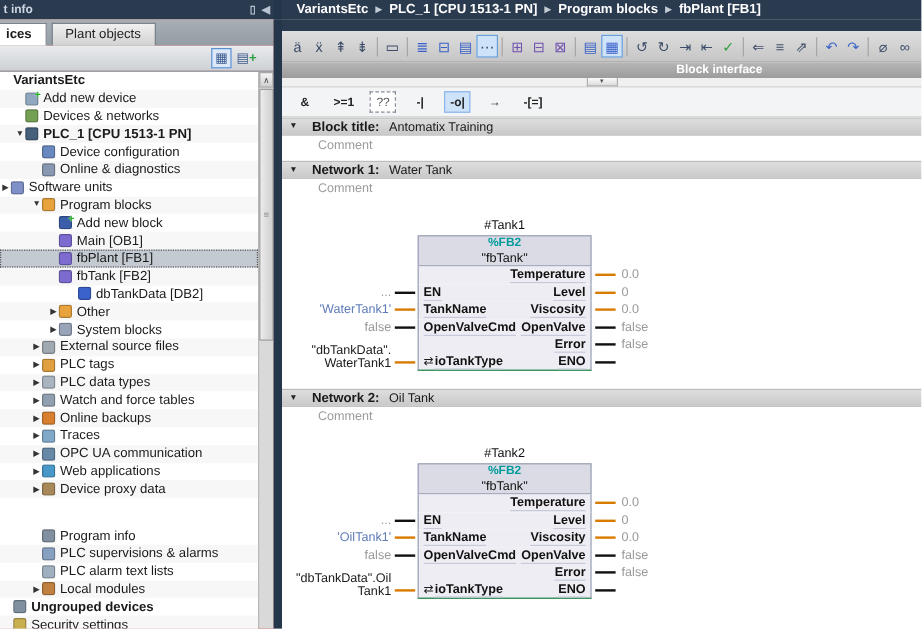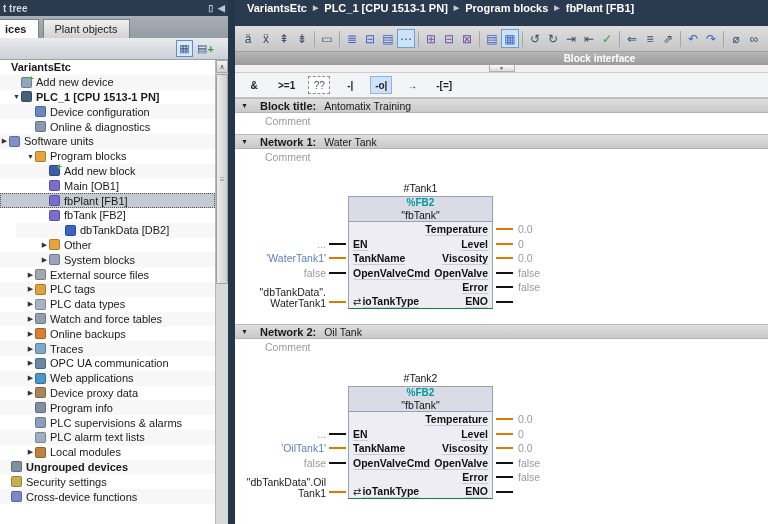--- a/index.html
+++ b/index.html
@@ -93,21 +93,21 @@
   .pfx { font-weight:normal; font-size:10px; margin-right:1px; }
   .valcell { padding-left:3px; color:#9a9a9a; font-size:10.5px; }
 </style>
 </head>
 <body>
 
 <div id="app">
 
   <div class="topnav">
     <div class="tree-titlebar">
-      <span>t tree</span>
+      <span>t info</span>
       <span class="spacer"></span>
       <span class="pane-ico">▯</span>
       <span class="pane-ico">◀</span>
     </div>
     <div class="nav-divider"></div>
     <div class="breadcrumb" id="breadcrumb">
         <span class="crumb">VariantsEtc</span>
         <span class="crumb-sep">▶</span>
         <span class="crumb">PLC_1 [CPU 1513-1 PN]</span>
         <span class="crumb-sep">▶</span>
@@ -134,20 +134,25 @@
               <span class="tlabel bold">VariantsEtc</span>
             </div>
             <div class="trow" style="padding-left: 12px;">
               <span class="tarrow"></span>
               <span class="ticon" style="background: rgb(143, 168, 191);">
                 <span class="plus">+</span>
               </span>
               <span class="tlabel">Add new device</span>
             </div>
             <div class="trow" style="padding-left: 12px;">
+              <span class="tarrow"></span>
+              <span class="ticon" style="background: rgb(116, 160, 84);"></span>
+              <span class="tlabel">Devices &amp; networks</span>
+            </div>
+            <div class="trow" style="padding-left: 12px;">
               <span class="tarrow">▼</span>
               <span class="ticon" style="background: rgb(68, 96, 122);"></span>
               <span class="tlabel bold">PLC_1 [CPU 1513-1 PN]</span>
             </div>
             <div class="trow" style="padding-left: 26px;">
               <span class="tarrow"></span>
               <span class="ticon" style="background: rgb(106, 136, 192);"></span>
               <span class="tlabel">Device configuration</span>
             </div>
             <div class="trow" style="padding-left: 26px;">
@@ -240,21 +245,21 @@
             <div class="trow" style="padding-left: 26px;">
               <span class="tarrow">▶</span>
               <span class="ticon" style="background: rgb(72, 152, 200);"></span>
               <span class="tlabel">Web applications</span>
             </div>
             <div class="trow" style="padding-left: 26px;">
               <span class="tarrow">▶</span>
               <span class="ticon" style="background: rgb(168, 136, 88);"></span>
               <span class="tlabel">Device proxy data</span>
             </div>
-            <div class="trow" style="padding-left: 26px;">
+            <div class="trow" style="padding-left: 26px; margin-top: 24px;">
               <span class="tarrow"></span>
               <span class="ticon" style="background: rgb(128, 144, 160);"></span>
               <span class="tlabel">Program info</span>
             </div>
             <div class="trow" style="padding-left: 26px;">
               <span class="tarrow"></span>
               <span class="ticon" style="background: rgb(136, 160, 192);"></span>
               <span class="tlabel">PLC supervisions &amp; alarms</span>
             </div>
             <div class="trow" style="padding-left: 26px;">

